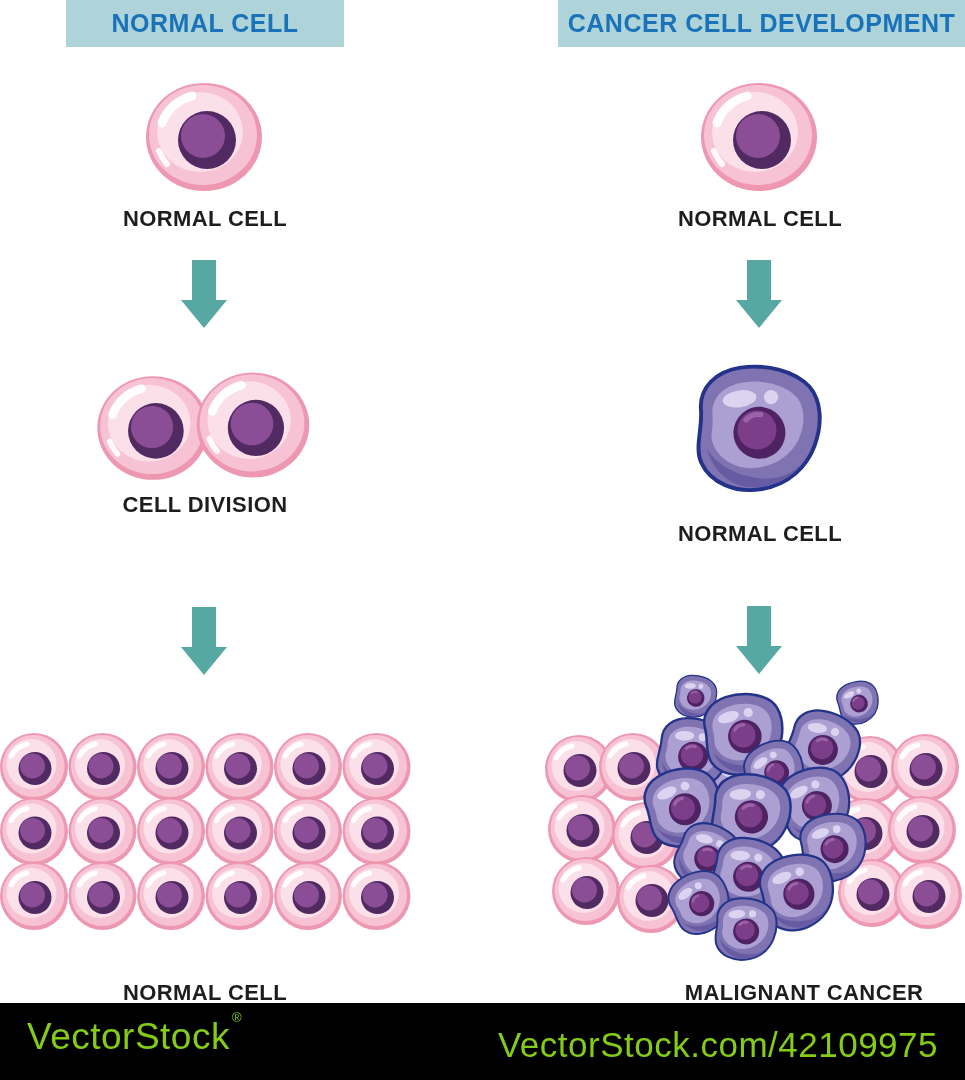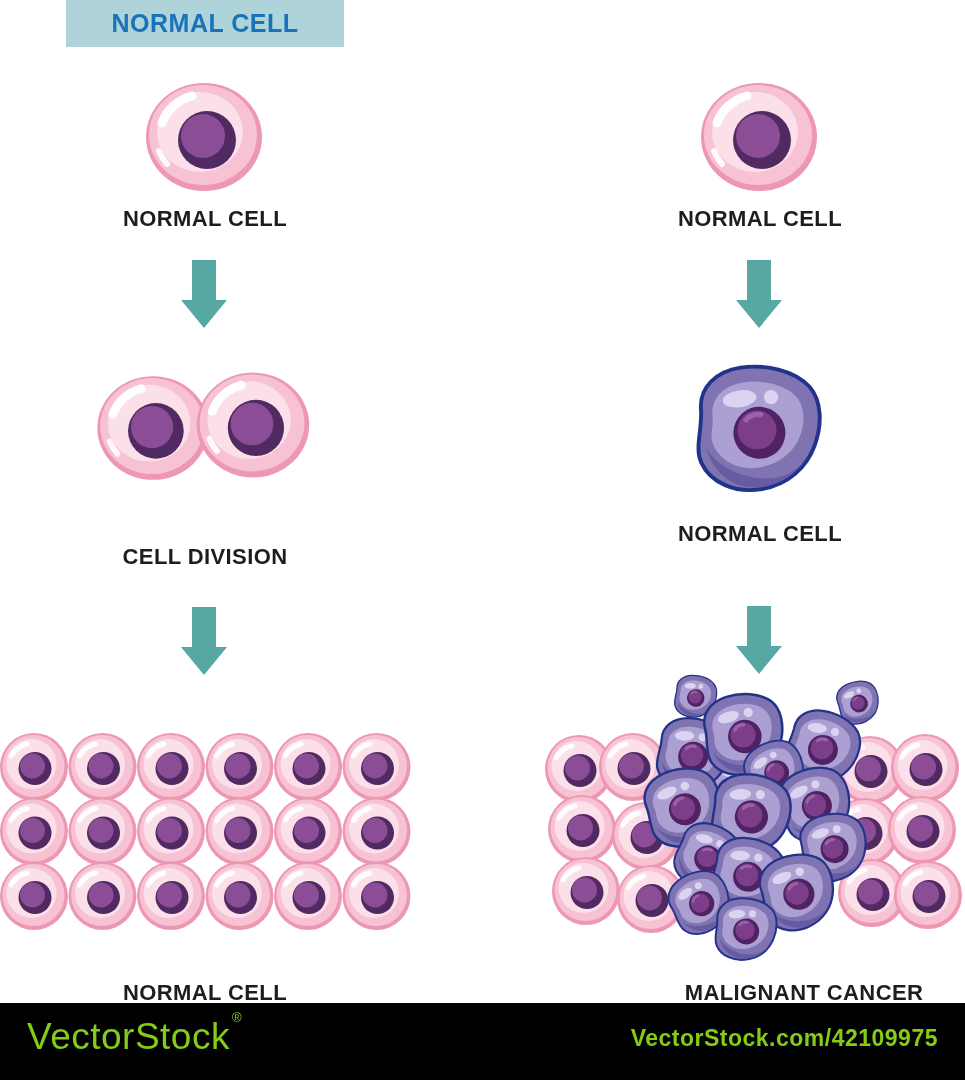--- a/index.html
+++ b/index.html
@@ -27,30 +27,33 @@
     position:absolute; left:0; top:1003px; width:965px; height:77px;
     background:#000000; color:#84cc16;
   }
   .wm-left {
     position:absolute; left:27px; top:13px;
     font-size:37px; font-weight:400; letter-spacing:0.5px;
   }
   .wm-left sup { font-size:13px; position:relative; top:-14px; left:2px; }
   .wm-right {
     position:absolute; right:27px; top:22px;
-    font-size:23px; font-weight:700; letter-spacing:0.5px;
+    font-size:35px; font-weight:400; letter-spacing:0.5px;
   }
 </style>
 </head>
 <body>
 
 <div class="canvas">
 
   <div class="header-bar header-left">
     <span>NORMAL CELL</span>
+  </div>
+  <div class="header-bar header-right">
+    <span>CANCER CELL DEVELOPMENT</span>
   </div>
 
   <svg class="diagram-svg" width="965" height="1080" viewBox="0 0 965 1080">
     <defs>
 
       <g id="ncell">
         <ellipse rx="58" ry="54" fill="#ed97b0"></ellipse>
         <ellipse cx="-1" cy="-2" rx="54" ry="50" fill="#f7c3d4"></ellipse>
         <ellipse cx="-4" cy="-5" rx="43" ry="40" fill="#fbdfe9"></ellipse>
         <path d="M-42,-14 A 44 42 0 0 1 -12,-41" stroke="#ffffff" stroke-width="9" fill="none" stroke-linecap="round" opacity="0.95"></path>
@@ -160,21 +163,21 @@
       <use href="#ccell" transform="translate(833,848) scale(0.7) rotate(-8)"></use>
       <use href="#ccell" transform="translate(707,857) scale(0.67) rotate(25)"></use>
       <use href="#ccell" transform="translate(747,875) scale(0.75) rotate(14)"></use>
       <use href="#ccell" transform="translate(797,893) scale(0.78) rotate(-12)"></use>
       <use href="#ccell" transform="translate(700,903) scale(0.63) rotate(-25)"></use>
       <use href="#ccell" transform="translate(745,930) scale(0.65) rotate(6)"></use>
     </g>
   </svg>
 
   <div class="step-label" style="left:205px; top:206px;">NORMAL CELL</div>
-  <div class="step-label" style="left:205px; top:544px;">CELL DIVISION</div>
+  <div class="step-label" style="left:205px; top:492px;">CELL DIVISION</div>
   <div class="step-label" style="left:205px; top:980px;">NORMAL CELL</div>
   <div class="step-label" style="left:760px; top:206px;">NORMAL CELL</div>
   <div class="step-label" style="left:760px; top:521px;">NORMAL CELL</div>
   <div class="step-label" style="left:760px; top:980px;margin-left:44px;">MALIGNANT CANCER</div>
 
   <div class="watermark">
     <div class="wm-left">
       <span>VectorStock</span><sup>®</sup>
     </div>
     <div class="wm-right">VectorStock.com/42109975</div>

